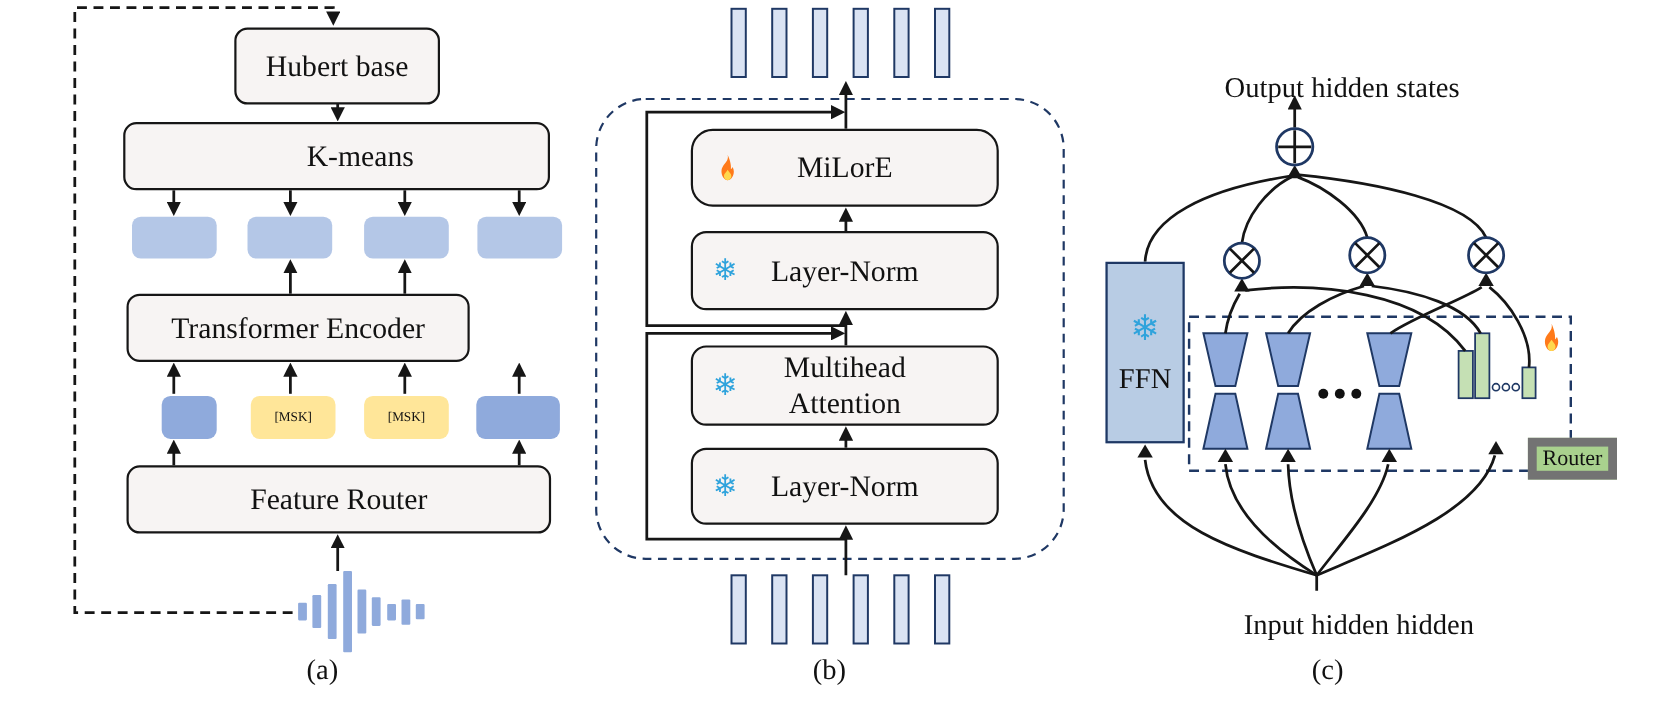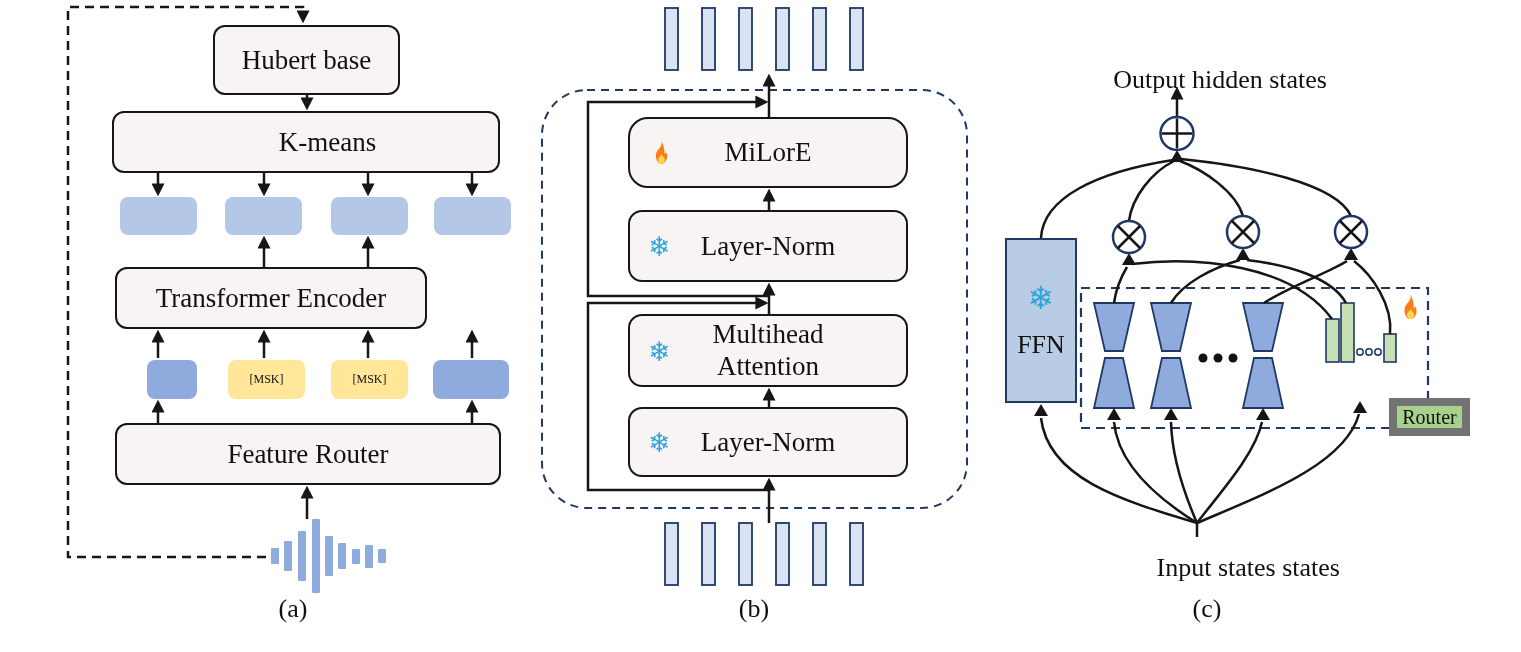--- a/index.html
+++ b/index.html
@@ -252,16 +252,16 @@
     <span>Router</span>
   </div>
 
   <span class="abs" style="left:1396px; top:293px;">
     <svg class="fire" width="29" height="29" viewBox="0 0 24 24">
       <path d="M12 1 C12.8 4.5 11.2 6.3 9.8 8.1 C8.2 10.1 7 11.9 7 14.4 C7 18.3 9.3 21.6 12 21.6 C14.7 21.6 17 18.4 17 14.6 C17 13.3 16.6 12.1 16 11 C15.5 12.2 14.6 12.8 14.6 12.8 C15.1 9.4 13.6 4.3 12 1 Z" fill="#FF7A1A"></path>
       <path d="M12 21.6 C10.3 21.6 9 20 9 18.2 C9 16.3 10.9 15.3 12 13.2 C13.1 15.3 15 16.3 15 18.2 C15 20 13.7 21.6 12 21.6 Z" fill="#FFD84D"></path>
     </svg>
   </span>
 
-  <div class="bigtext" style="left:1040px; top:538px;">Input states states</div>
+  <div class="bigtext" style="left:1040px; top:538px;">Input hidden hidden</div>
   <div class="caption" style="left:1157px; top:594px;">(c)</div>
 
 </div>
 
 </body></html>

